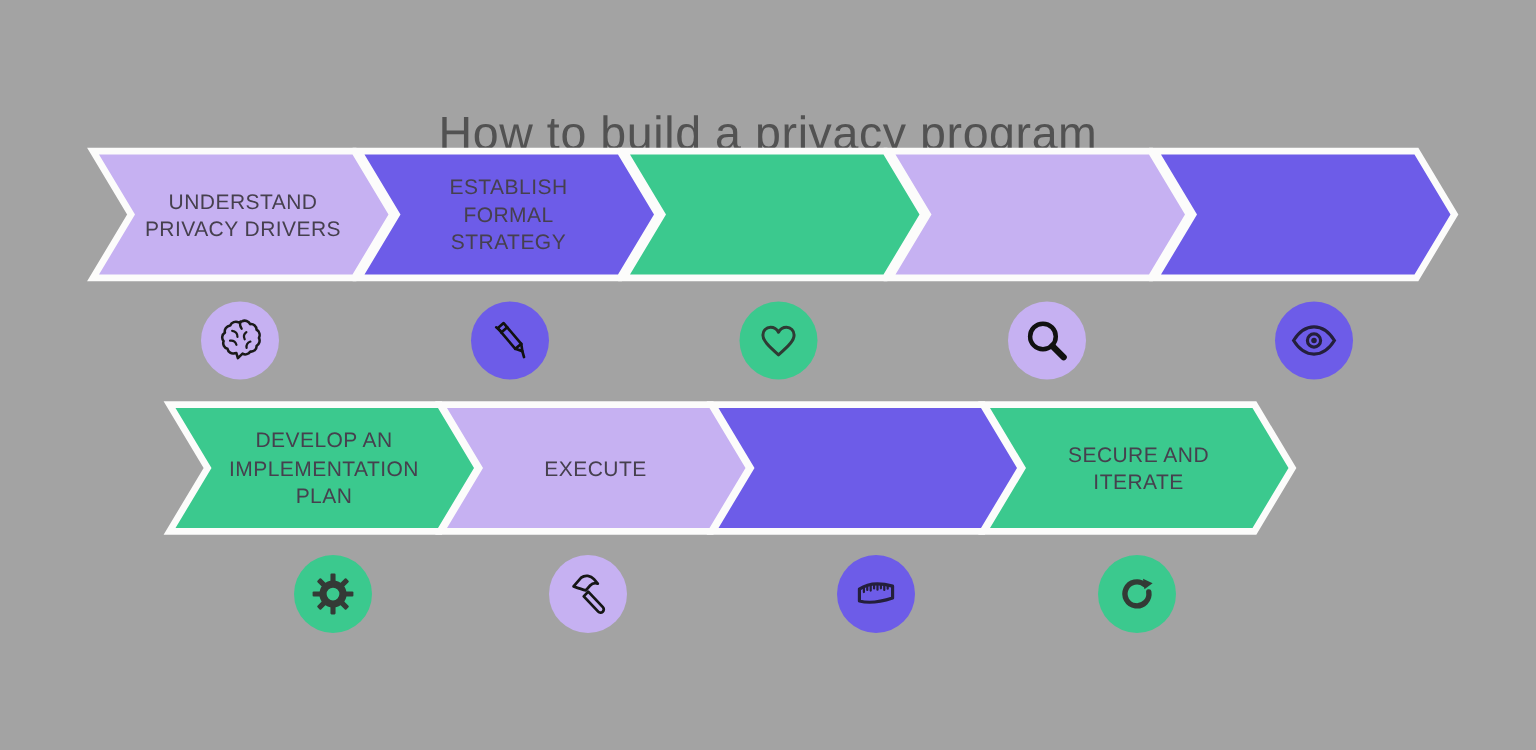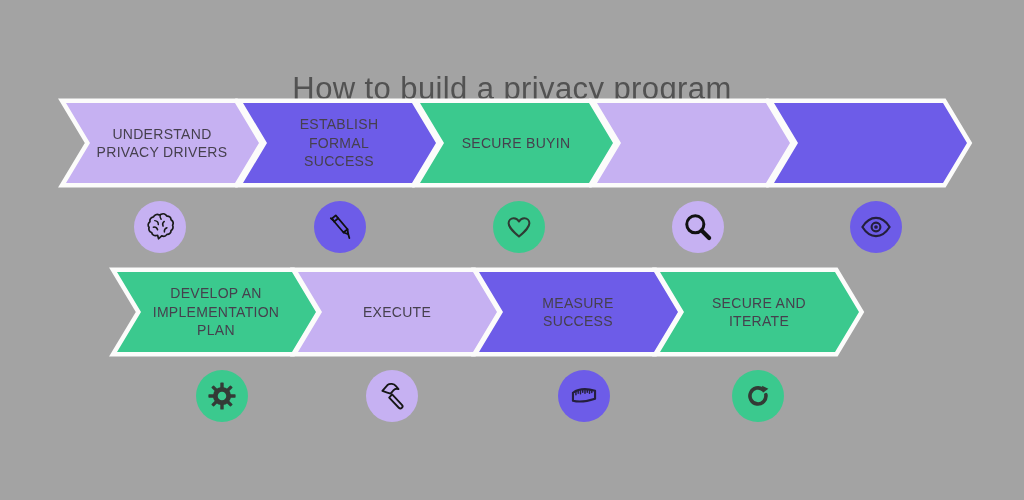--- a/index.html
+++ b/index.html
@@ -43,22 +43,21 @@
     <polygon class="step" points="243,0 412,0 436,40 412,80 243,80 267,40" fill="#6d5ce8"></polygon>
     <polygon class="step" points="420,0 589,0 613,40 589,80 420,80 444,40" fill="#3bc98e"></polygon>
     <polygon class="step" points="597,0 766,0 790,40 766,80 597,80 621,40" fill="#c6b1f2"></polygon>
     <polygon class="step" points="774,0 943,0 967,40 943,80 774,80 798,40" fill="#6d5ce8"></polygon>
   </svg>
 
   <div class="step-label lrow1" style="left:77px">UNDERSTAND
 PRIVACY DRIVERS</div>
   <div class="step-label lrow1" style="left:254px">ESTABLISH
 FORMAL
-SUCCESS</div>
-  <div class="step-label lrow1" style="left:431px">SECURE BUYIN</div>
+STRATEGY</div>
 
   <div class="badge irow1" style="left: 134px; background: rgb(198, 177, 242);">
     <svg width="34" height="34" viewBox="0 0 24 24" fill="none" stroke="#1a1a1a" stroke-width="1.2" stroke-linejoin="round" stroke-linecap="round">
       <path d="M11.4 3.5 C9.9 2.7 8 3.4 7.4 4.9 C5.7 5.1 4.5 6.7 4.9 8.3 C3.5 9.2 3.2 11.1 4.3 12.3 C3.7 13.8 4.6 15.5 6.1 15.9 C6.4 17.5 8 18.5 9.5 18 L10.3 17.9 L11 20.3 L13.2 18.2 C14.5 18.9 16.1 18.4 16.9 17.2 C18.5 17.4 19.9 16.1 19.8 14.5 C21.1 13.8 21.6 12.1 20.9 10.8 C21.6 9.4 21.1 7.7 19.8 6.9 C19.8 5.3 18.4 4.1 16.8 4.3 C16.1 2.8 14.3 2.2 12.9 3 C12.4 3.2 11.8 3.4 11.4 3.5 Z"></path>
       <path stroke-width="1.05" d="M12.2 3.1 C11.8 4.5 12 5.5 12.8 6.5 M8.3 7.5 C9.9 7.6 10.9 8.8 10.8 10.3 M15 8.1 C13.9 8.9 13.6 10.2 14.2 11.4 M7.3 12.1 C8.7 11.9 9.9 12.7 10.3 14 M16.9 12.5 C15.6 13 14.9 14.2 15.1 15.5"></path>
     </svg>
   </div>
   <div class="badge irow1" style="left: 314px; background: rgb(109, 92, 232);">
     <svg width="34" height="34" viewBox="0 0 24 24" fill="none" stroke="#111111" stroke-width="1.25" stroke-linejoin="round" stroke-linecap="round">
       <path d="M6.2 6.2 L9 3.8 L17.3 13.6 L14.5 15.9 Z"></path>
@@ -91,22 +90,20 @@
     <polygon class="step" points="117,0 292,0 316,40 292,80 117,80 141,40" fill="#3bc98e"></polygon>
     <polygon class="step" points="298,0 473,0 497,40 473,80 298,80 322,40" fill="#c6b1f2"></polygon>
     <polygon class="step" points="479,0 654,0 678,40 654,80 479,80 503,40" fill="#6d5ce8"></polygon>
     <polygon class="step" points="660,0 835,0 859,40 835,80 660,80 684,40" fill="#3bc98e"></polygon>
   </svg>
 
   <div class="step-label lrow2" style="left:131px">DEVELOP AN
 IMPLEMENTATION
 PLAN</div>
   <div class="step-label lrow2" style="left:312px">EXECUTE</div>
-  <div class="step-label lrow2" style="left:493px">MEASURE
-SUCCESS</div>
   <div class="step-label lrow2" style="left:674px">SECURE AND
 ITERATE</div>
 
   <div class="badge irow2" style="left: 196px; background: rgb(59, 201, 142);">
     <svg width="34" height="34" viewBox="0 0 24 24">
       <g fill="#343a36">
         <rect x="10.8" y="2.4" width="2.4" height="4.5" rx="0.5"></rect>
         <rect x="10.8" y="2.4" width="2.4" height="4.5" rx="0.5" transform="rotate(45 12 12)"></rect>
         <rect x="10.8" y="2.4" width="2.4" height="4.5" rx="0.5" transform="rotate(90 12 12)"></rect>
         <rect x="10.8" y="2.4" width="2.4" height="4.5" rx="0.5" transform="rotate(135 12 12)"></rect>

